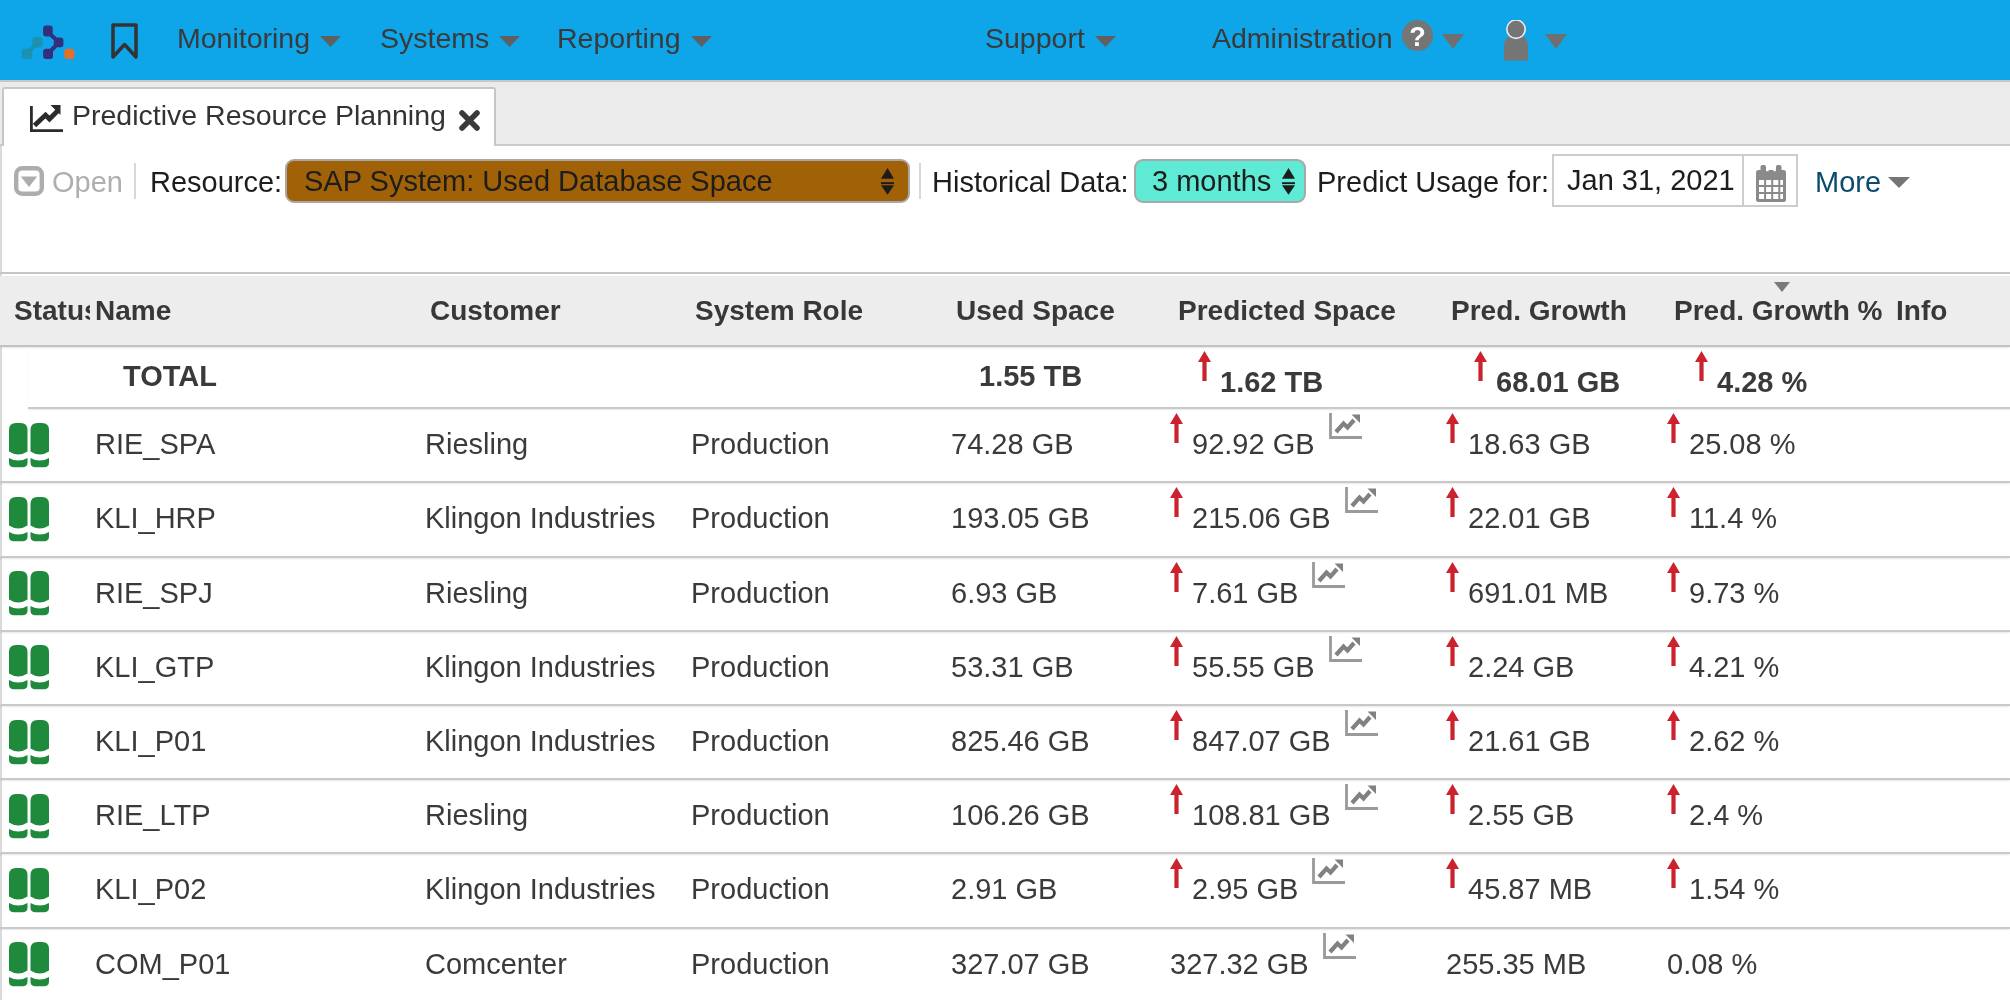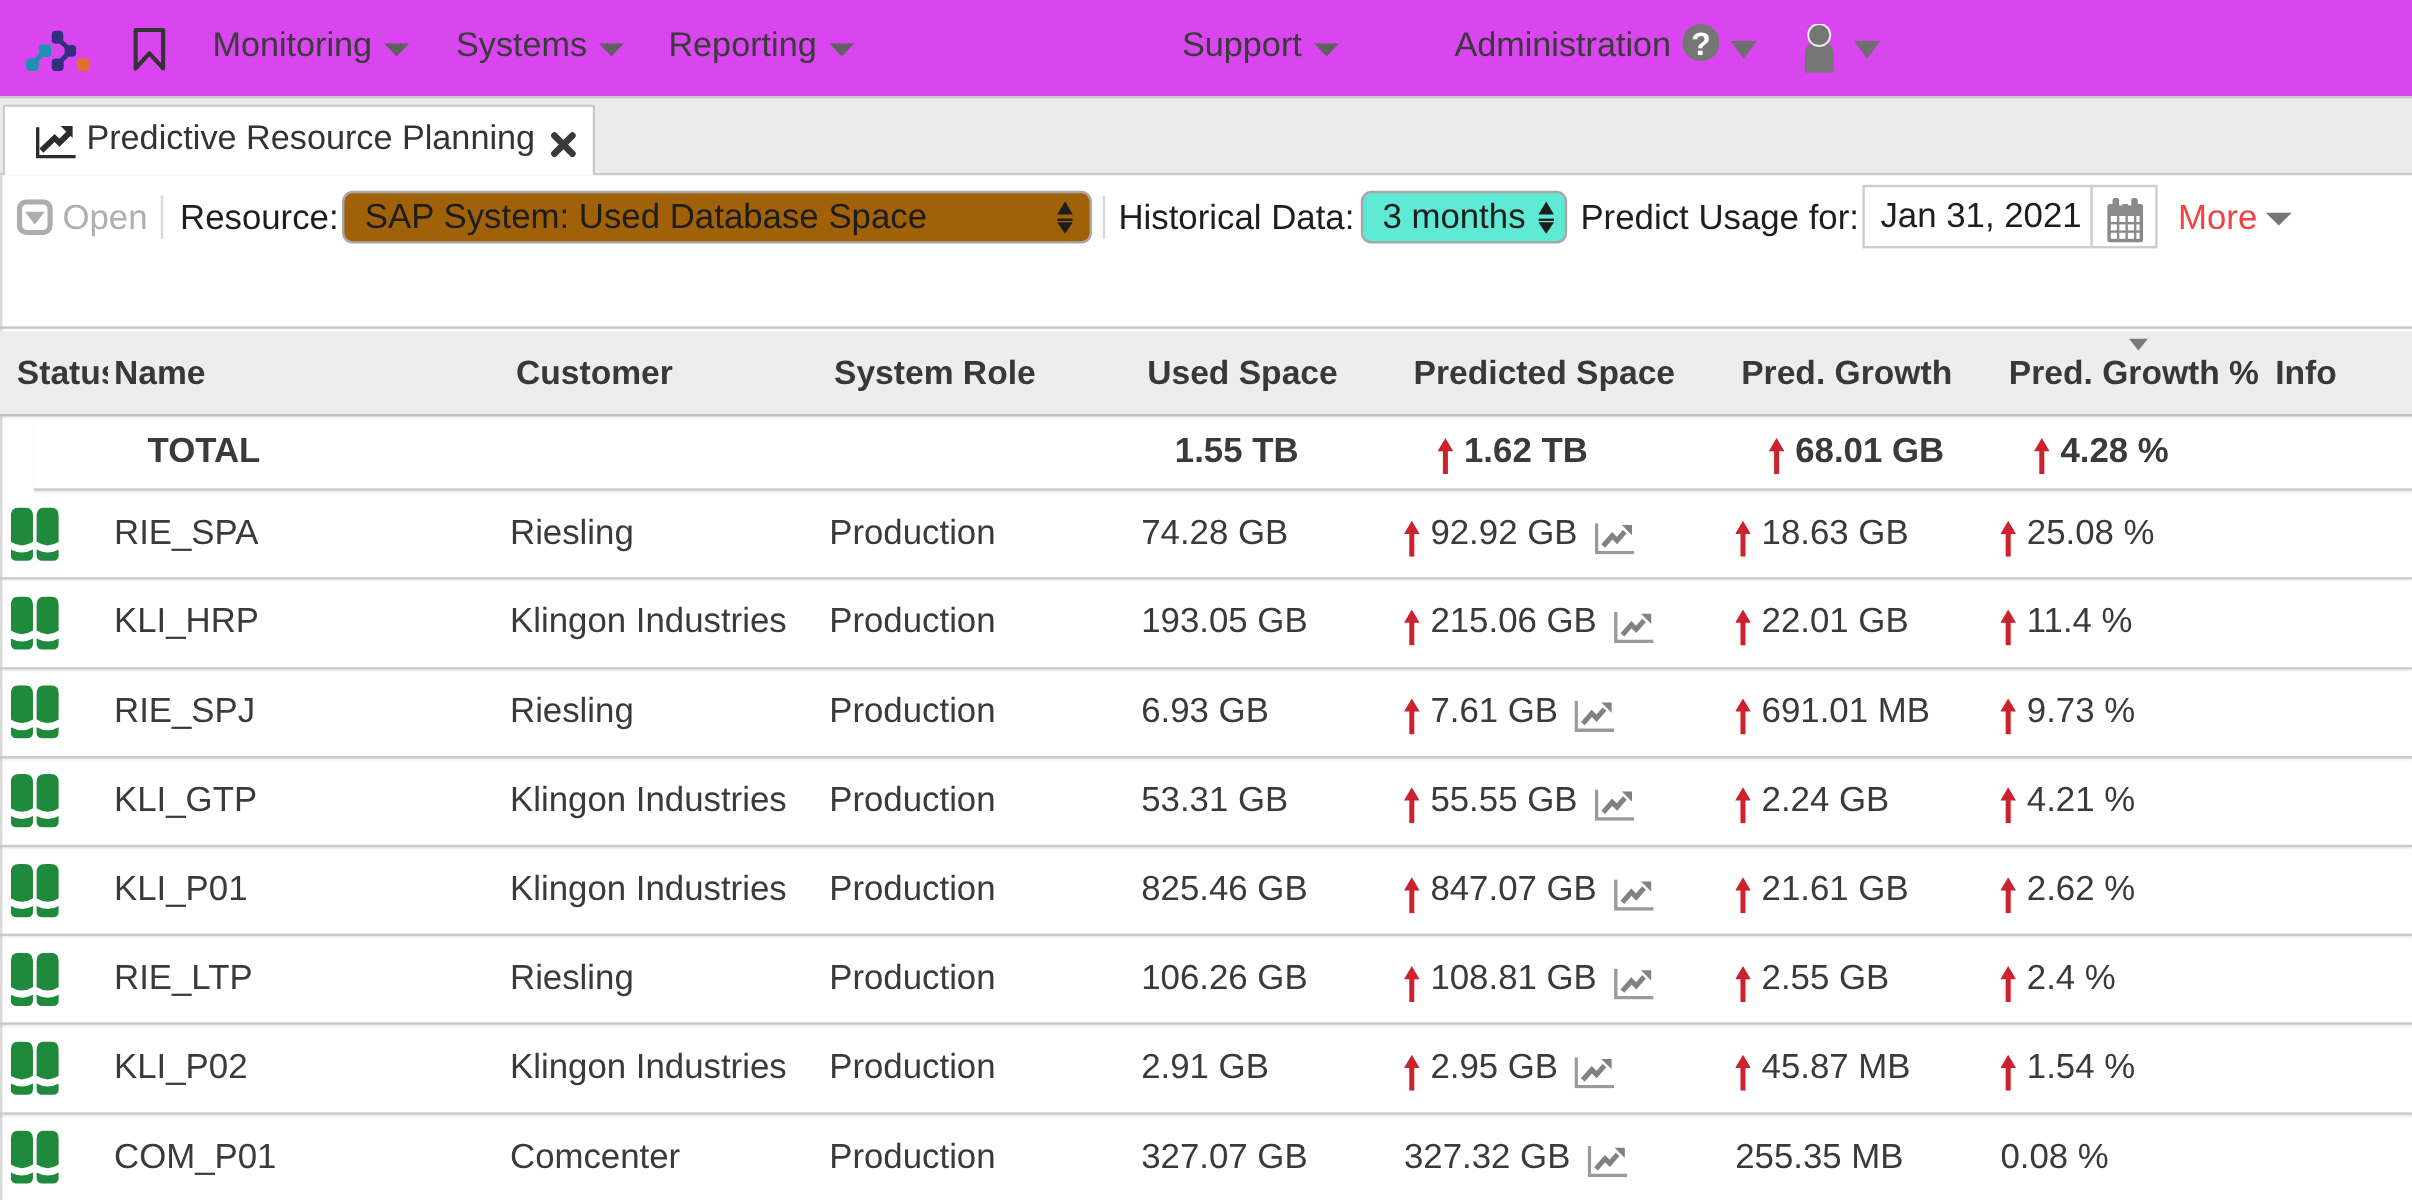--- a/index.html
+++ b/index.html
@@ -1,20 +1,20 @@
 <!DOCTYPE html>
 <html><head>
 <meta charset="utf-8">
 <style>
 * { margin:0; padding:0; box-sizing:border-box; }
 html,body { width:2010px; height:1000px; }
 body { font-family:"Liberation Sans",sans-serif; background:#fff; position:relative; overflow:hidden; color:#3a3a3a; }
 .abs { position:absolute; }
 
-#nav { position:absolute; left:0; top:0; width:2010px; height:82px; background:#d946ef; border-bottom:2px solid #C7C7C7; }
+#nav { position:absolute; left:0; top:0; width:2010px; height:82px; background:#0ea5e9; border-bottom:2px solid #C7C7C7; }
 .navitem { position:absolute; top:0; height:76px; display:flex; align-items:center; font-size:28.5px; color:#3a3a3a; }
 .caret { display:inline-block; margin-left:10px; position:relative; top:3px; }
 
 #tabbar { position:absolute; left:0; top:82px; width:2010px; height:64px; background:#EBEBEB; border-bottom:2px solid #CBCBCB; }
 #tab { position:absolute; left:2px; top:87px; width:494px; height:59px; background:#fff; border:2px solid #C6C6C6; border-bottom:none; border-radius:3px 3px 0 0; z-index:5; }
 #tab .ttl { position:absolute; left:68px; top:0; line-height:52px; font-size:28.5px; color:#333; }
 
 #leftedge { position:absolute; left:0; top:146px; width:2px; height:854px; background:#DADADA; }
 
 .tlabel { position:absolute; font-size:29px; color:#1d1d1d; top:166px; }
@@ -23,21 +23,21 @@
 
 #divider { position:absolute; left:0; top:272px; width:2010px; height:2.4px; background:#C6C6C6; }
 
 #thead { position:absolute; left:0; top:276px; width:2010px; height:70.6px; background:#EDEDED; border-bottom:2.3px solid #C2C2C2; box-shadow:0 1.5px 1.5px rgba(0,0,0,0.08); }
 #thead span { position:absolute; top:0; line-height:70px; font-weight:bold; font-size:28px; color:#383838; white-space:nowrap; }
 .row { position:absolute; left:0; width:2010px; height:74.2px; border-bottom:2px solid #C9C9C9; box-shadow:0 1.5px 1.5px rgba(0,0,0,0.07); }
 .row span { position:absolute; top:0; line-height:71px; font-size:29px; color:#3a3a3a; white-space:nowrap; }
 .row .ic { position:absolute; left:9px; top:13.5px; }
 .c1 { left:95px; } .c2 { left:425px; } .c3 { left:691px; } .c4 { left:951px; }
 .c5 { left:1170px; } .c6 { left:1446px; } .c7 { left:1667px; }
-.cell { display:flex; align-items:center; height:71px; }
+.cell { display:flex; height:71px; }
 .cell svg { flex:none; }
 .arr { margin-right:9px; position:relative; top:4px; }
 .chart { margin-left:14px; position:relative; top:4px; }
 .b { font-weight:bold;margin-left:28px; }
 </style>
 </head>
 <body>
 
 <div id="nav">
   <svg class="abs" style="left:21px;top:24px" width="56" height="38" viewBox="0 0 56 38">
@@ -139,21 +139,21 @@
     <rect x="3" y="22" width="5.1" height="5"></rect>
       <rect x="10.1" y="22" width="5.1" height="5"></rect>
       <rect x="17.2" y="22" width="5.1" height="5"></rect>
       <rect x="24.3" y="22" width="2.7" height="5"></rect>
     <rect x="3" y="29" width="5.1" height="5"></rect>
       <rect x="10.1" y="29" width="5.1" height="5"></rect>
       <rect x="17.2" y="29" width="5.1" height="5"></rect>
       <rect x="24.3" y="29" width="2.7" height="5"></rect>
   </g>
 </svg>
-<div class="tlabel" style="left:1815px;color:#ef4444">More</div>
+<div class="tlabel" style="left:1815px;color:#0c4a6e">More</div>
 <svg class="abs" style="left:1888px;top:177px" width="22" height="11">
     <polygon points="0,0 22,0 11,11" fill="#757575"></polygon>
   </svg>
 
 <div id="divider"></div>
 
 <div id="thead">
   <span style="left:14px;width:76px;overflow:hidden">Status</span>
   <span style="left:95px">Name</span>
   <span style="left:430px">Customer</span>

